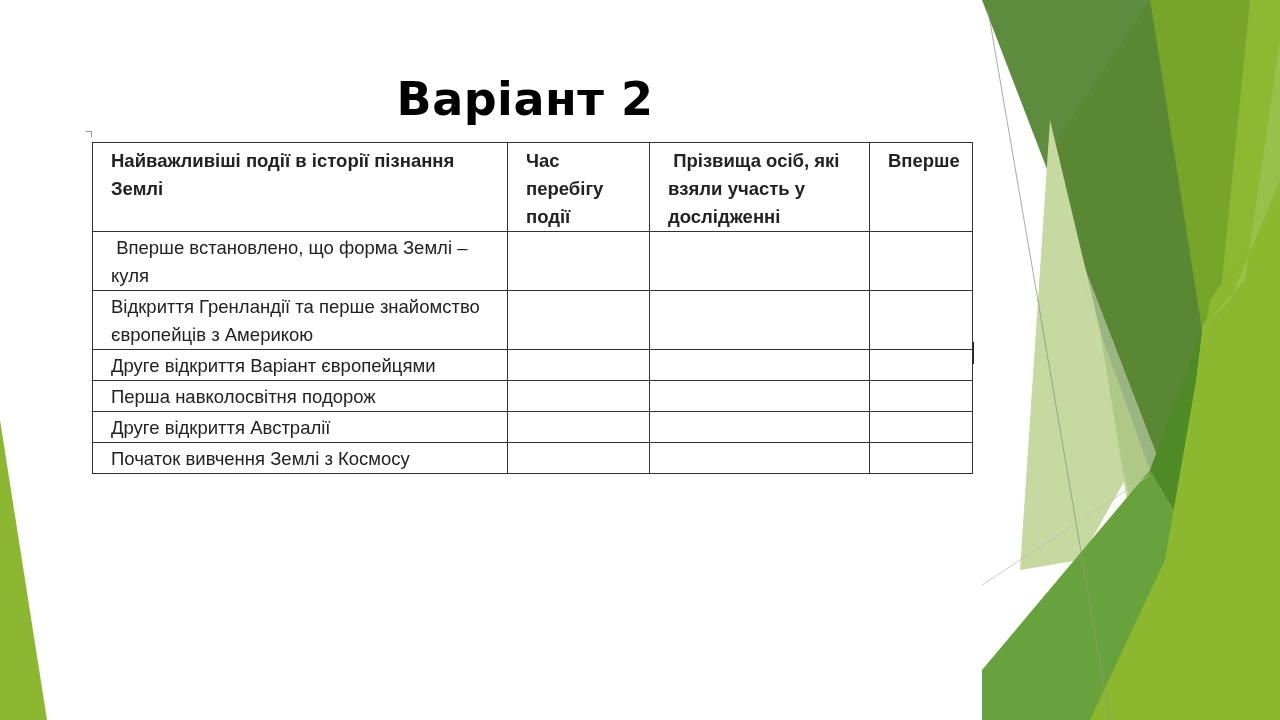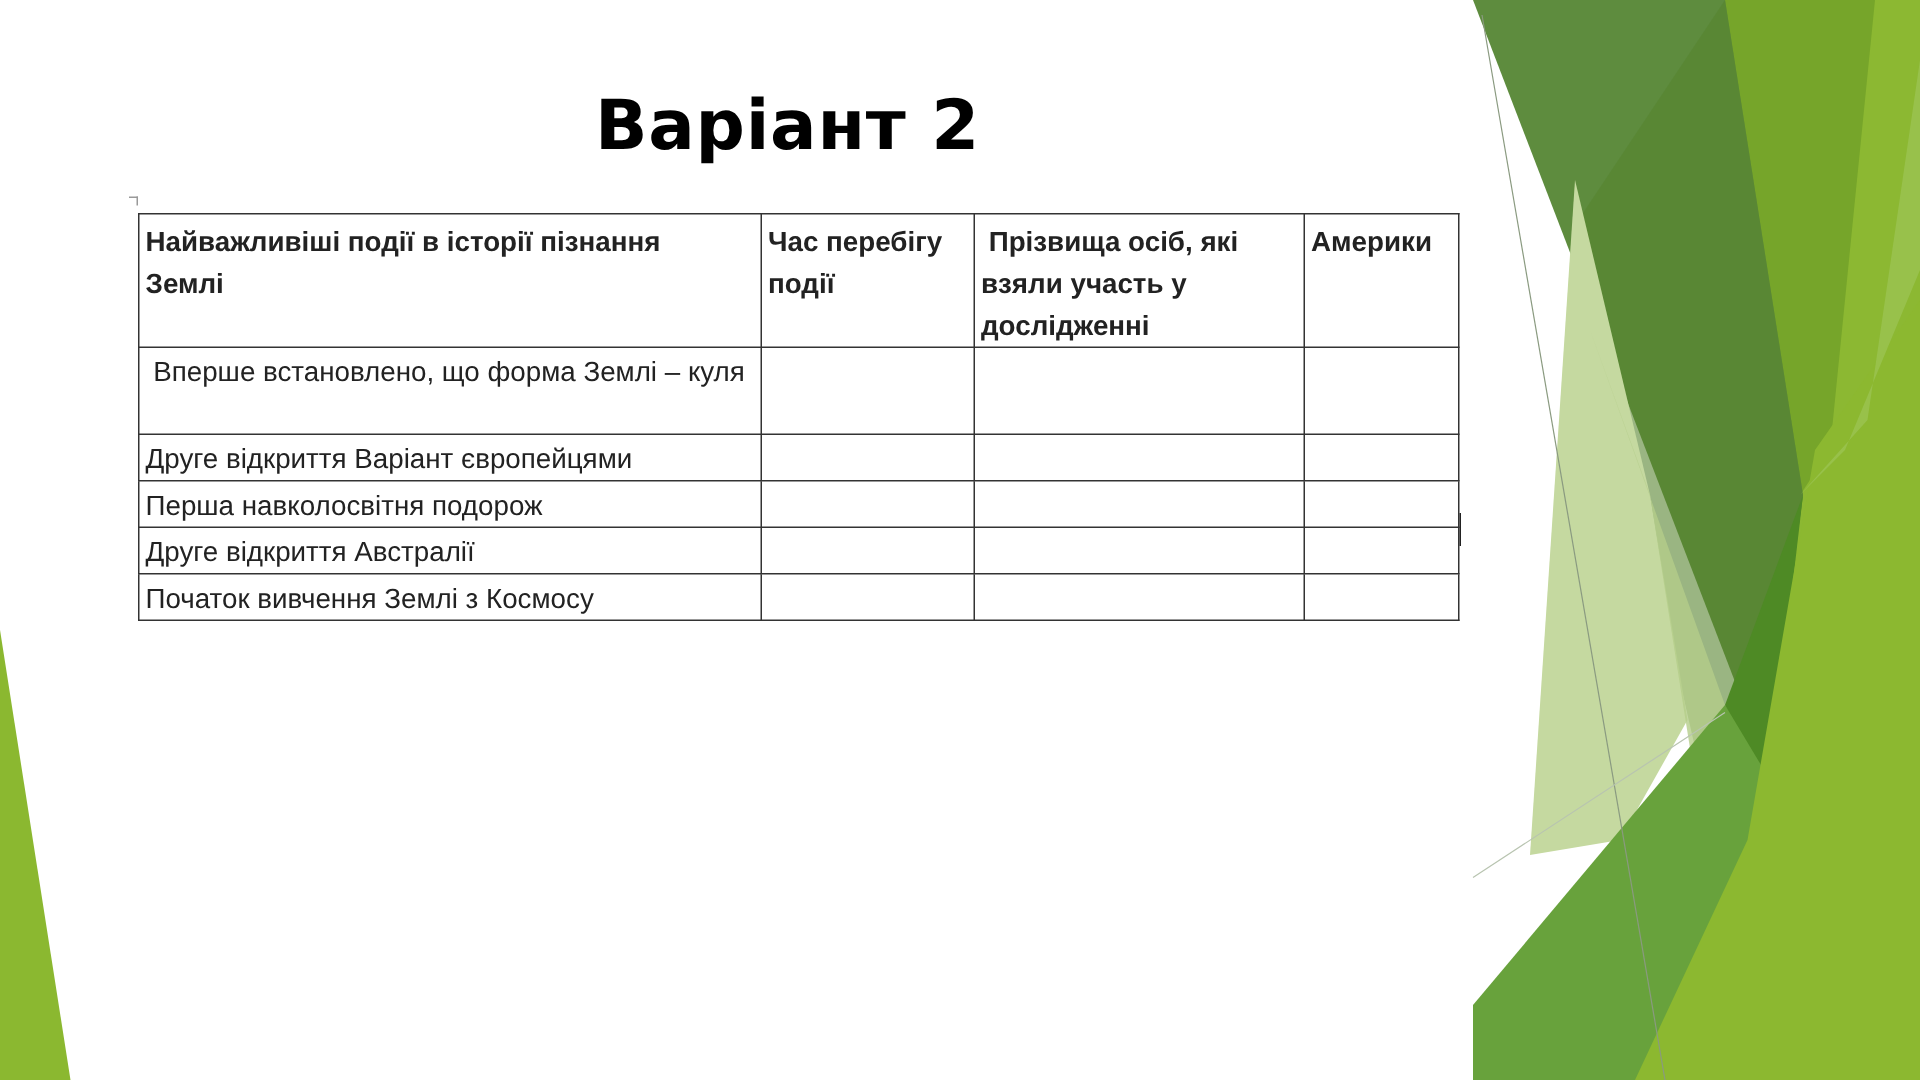--- a/index.html
+++ b/index.html
@@ -3,33 +3,33 @@
   <meta charset="utf-8">
   <style>
     html, body { margin: 0; padding: 0; }
     body {
       width: 1280px; height: 720px; position: relative; overflow: hidden;
       background: #ffffff;
       font-family: "DejaVu Sans", sans-serif;
     }
     .deco { position: absolute; left: 0; top: 0; width: 1280px; height: 720px; }
     .title {
-      position: absolute; left: 300px; top: 56px; width: 450px;
+      position: absolute; left: 300px; top: 72px; width: 450px;
       text-align: center; font-size: 46px; font-weight: bold; color: #000;
       font-family: "DejaVu Sans", sans-serif; letter-spacing: 0.5px;
     }
     .table-wrap { position: absolute; left: 92px; top: 142px; }
     .anchor { position: absolute; left: 86px; top: 131px; width: 5px; height: 5px;
       border-top: 1px solid #999; border-right: 1px solid #999; }
     table {
       border-collapse: collapse; table-layout: fixed;
       font-family: "Liberation Sans", sans-serif; color: #222;
     }
     td, th {
-      border: 1.5px solid #333; padding: 2px 10px 0 4px;
+      border: 1.5px solid #333; padding: 2px 10px 0 18px;
       vertical-align: top; font-size: 18.5px; line-height: 28px;
       text-align: left; overflow: hidden;
     }
     th { font-weight: bold; padding-top: 4px; }
     col.c1 { width: 415px; } col.c2 { width: 142px; }
     col.c3 { width: 220px; } col.c4 { width: 103px; }
     tr.h2 td { height: 55px; }
     tr.h1 td { height: 27px; }
     tr.head th { height: 78px; }
     .cursor { position: absolute; left: 973px; top: 342px; width: 1px; height: 22px; background: #222; }
@@ -65,24 +65,30 @@
         <col class="c1">
         <col class="c2">
         <col class="c3">
         <col class="c4">
       </colgroup>
     <tbody>
         <tr class="head">
       <th>Найважливіші події в історії пізнання Землі</th>
       <th>Час перебігу події</th>
       <th style="white-space:pre-wrap"> Прізвища осіб, які взяли участь у дослідженні</th>
-      <th>Америки</th>
+      <th>Вперше</th>
     </tr>
     <tr class="h2">
       <td style="white-space:pre-wrap"> Вперше встановлено, що форма Землі – куля</td>
+      <td></td>
+      <td></td>
+      <td></td>
+    </tr>
+    <tr class="h2">
+      <td>Відкриття Гренландії та перше знайомство європейців з Америкою</td>
       <td></td>
       <td></td>
       <td></td>
     </tr>
     <tr class="h1">
       <td>Друге відкриття Варіант європейцями</td>
       <td></td>
       <td></td>
       <td></td>
     </tr>

